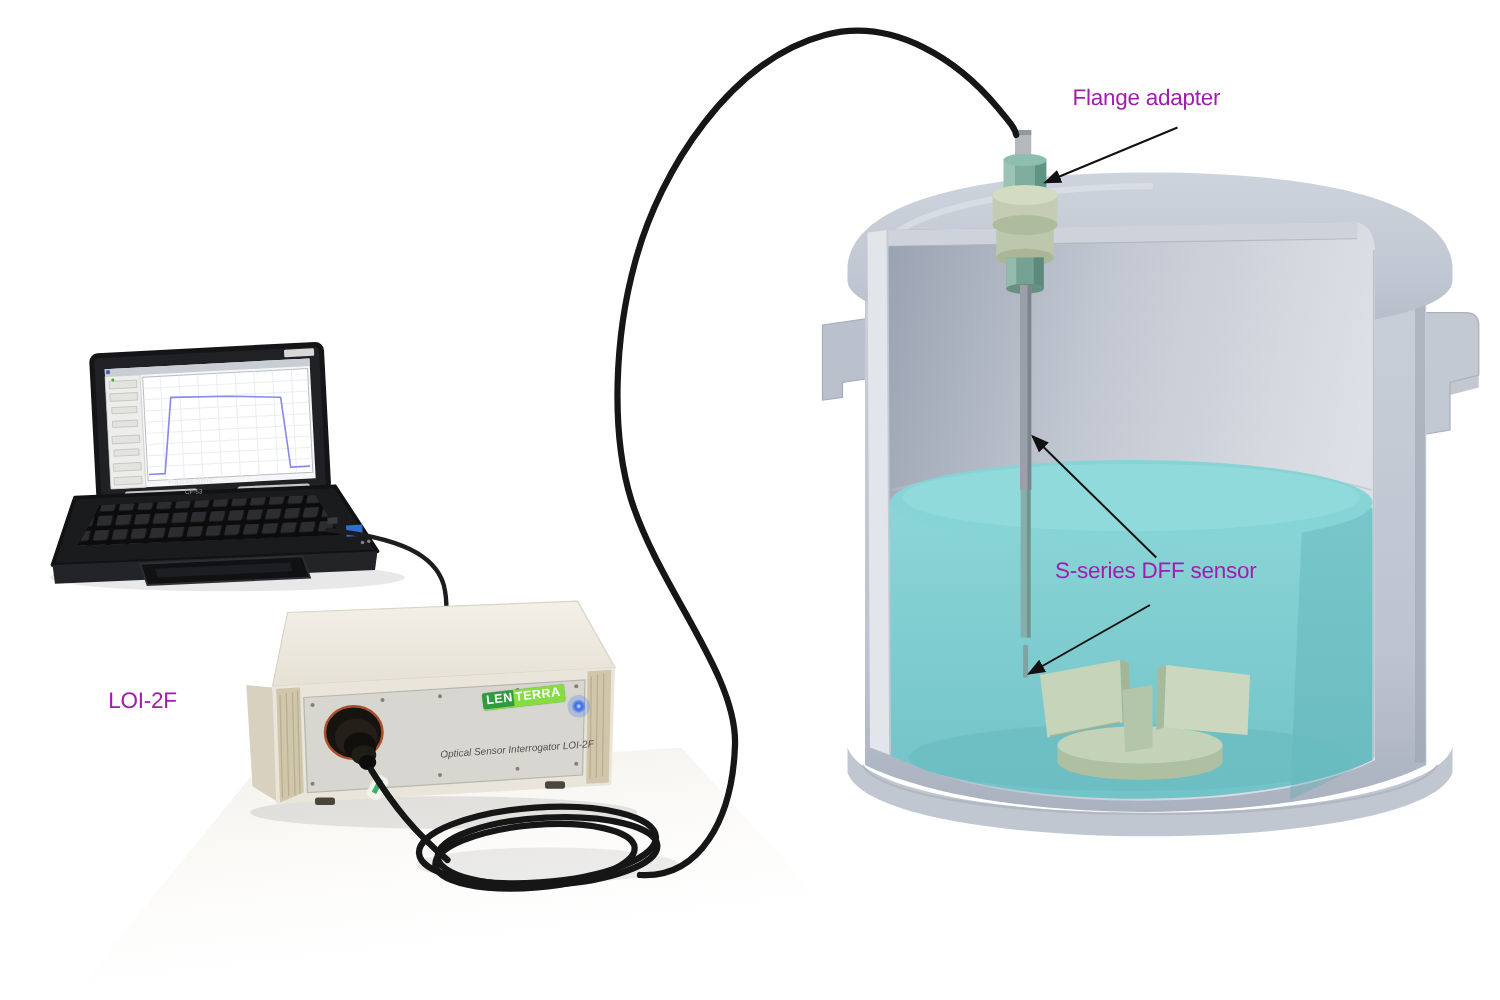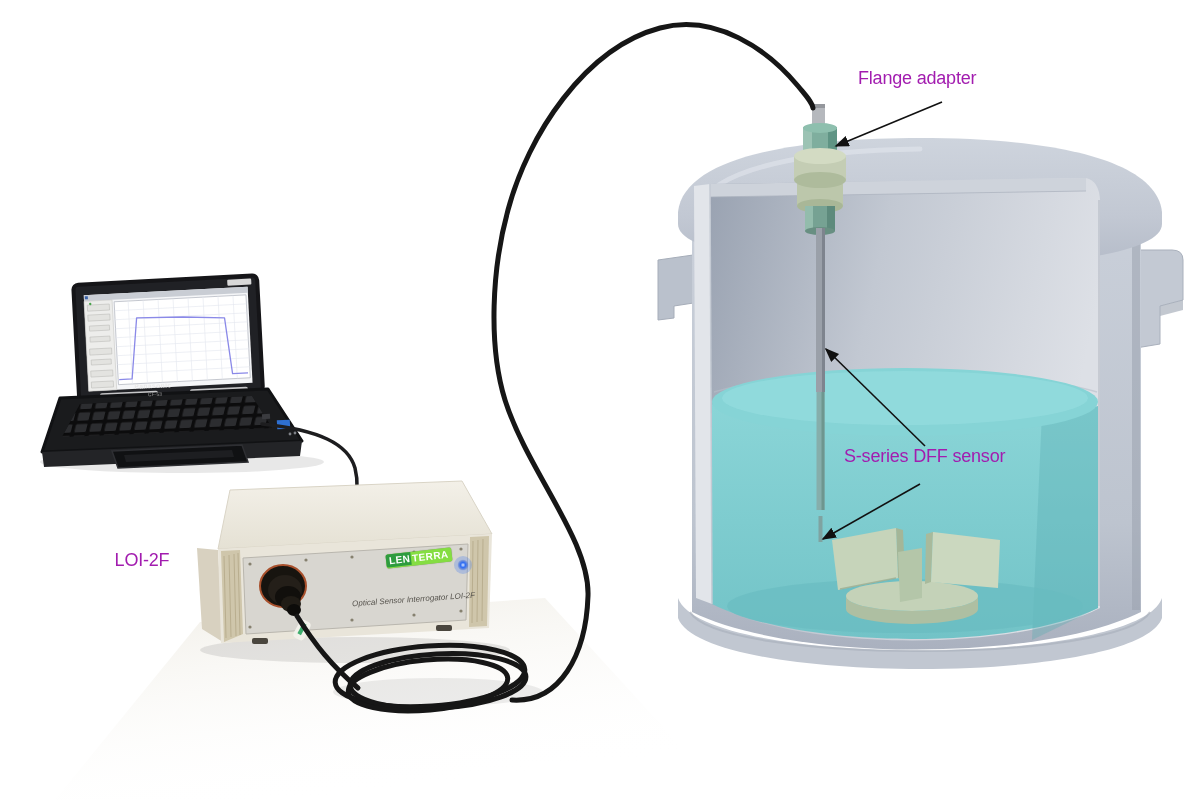--- a/index.html
+++ b/index.html
@@ -278,21 +278,21 @@
   </g>
 
   <g stroke="#111" stroke-width="1.6" fill="none">
     <line x1="942" y1="102" x2="836" y2="146" marker-end="url(#arrow)"></line>
     <line x1="925" y1="446" x2="826" y2="349" marker-end="url(#arrow)"></line>
     <line x1="920" y1="484" x2="823" y2="539" marker-end="url(#arrow)"></line>
   </g>
 </svg>
 
 
-<div class="callout callout-center" style="left:42px;top:540px;width:200px;line-height:40px;">
+<div class="callout callout-center" style="left:14px;top:540px;width:200px;line-height:40px;">
   <div>LOI-2F</div>
 </div>
 
 <div class="callout" style="left:858px;top:68px;">Flange adapter</div>
 
 <div class="callout" style="left:800px;top:446px;margin-left:44px;">S-series DFF sensor</div>
 
 <div class="laptop-brand">Panasonic</div>
 <div class="laptop-model">CF-53</div>
 

